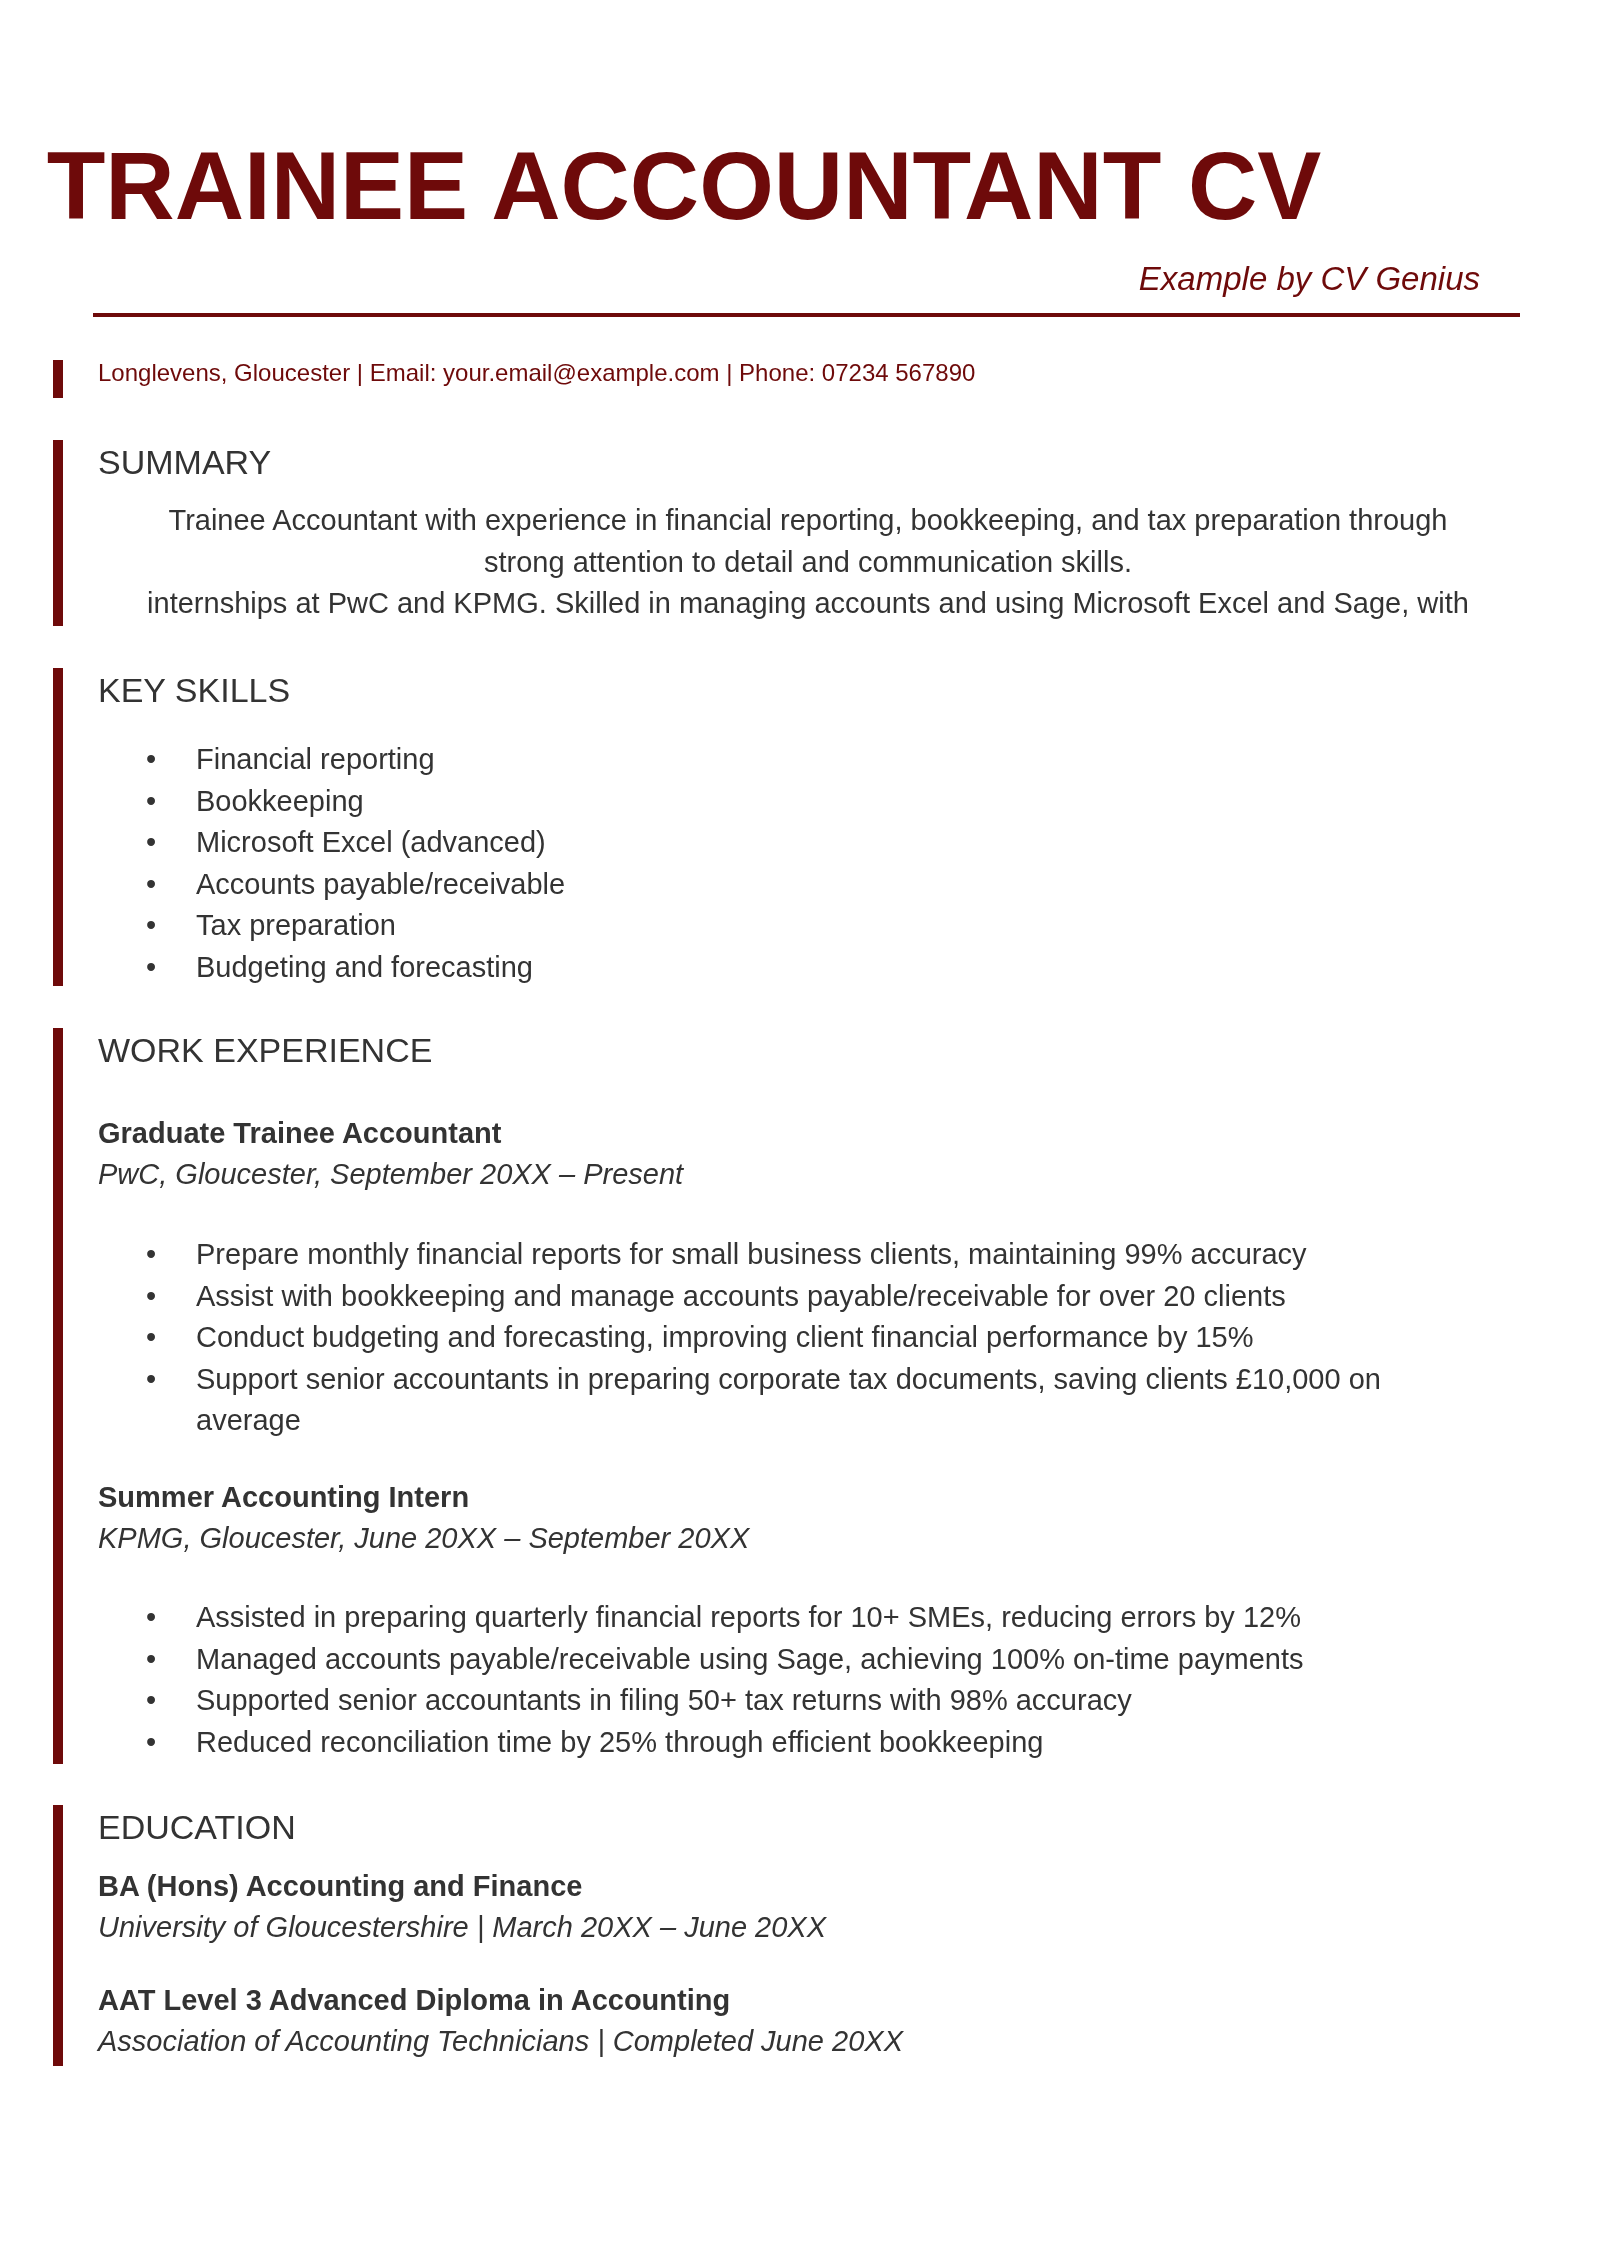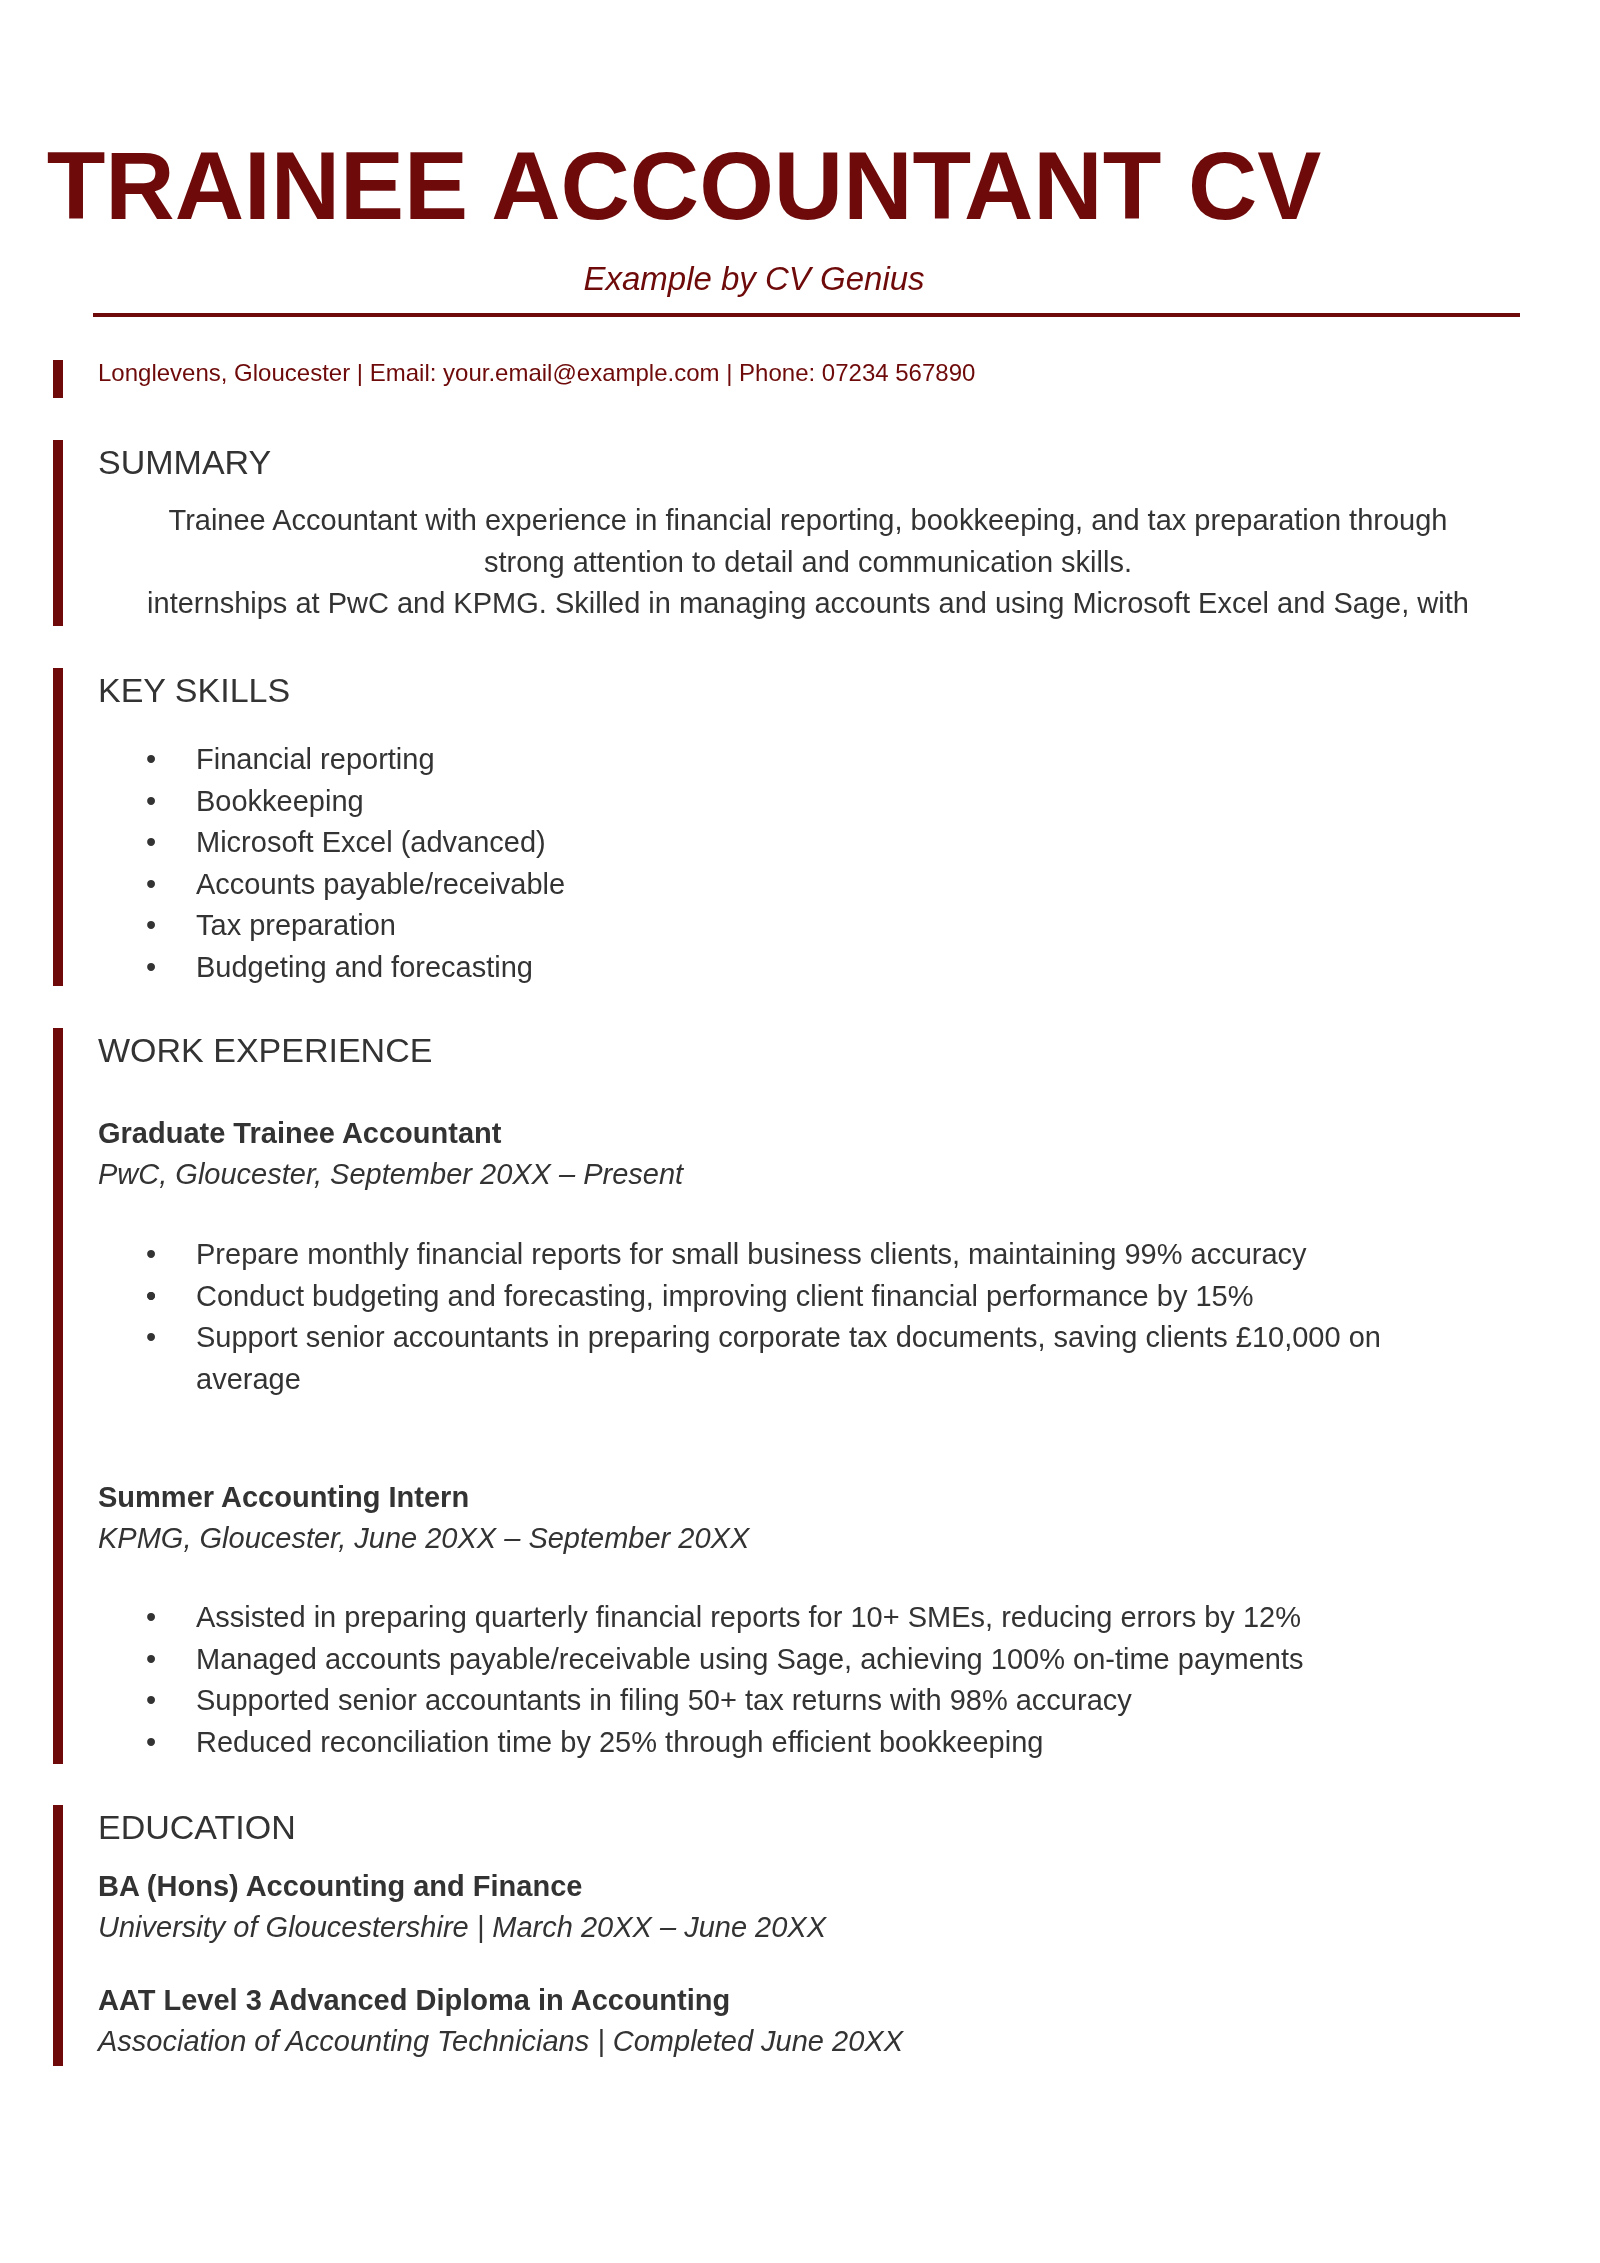--- a/index.html
+++ b/index.html
@@ -1,20 +1,20 @@
 <!DOCTYPE html>
 <html><head>
   <meta charset="utf-8">
   <style>
     html, body { margin: 0; padding: 0; background: #ffffff; }
     body { width: 1600px; height: 2263px; position: relative; overflow: hidden;
            font-family: "Liberation Sans", sans-serif; color: #333333; }
     .title { position: absolute; left: 0; width: 1368px; top: 138px; text-align: center;
              font-size: 96px; font-weight: bold; color: #6e0a0a; letter-spacing: 0px; line-height: 1; margin: 0; }
-    .subtitle { position: absolute; left: 18px; width: 1472px; top: 260px; text-align: center;
+    .subtitle { position: absolute; left: 8px; width: 1472px; top: 260px; text-align: right;
                 font-size: 33px; font-style: italic; color: #6e0a0a; margin: 0; }
     .rule { position: absolute; left: 93px; width: 1427px; top: 313px; height: 4px; background: #6e0a0a; }
     .bar { position: absolute; left: 53px; width: 10px; background: #6e0a0a; }
     .contact { position: absolute; left: 98px; top: 359px; font-size: 24px; color: #6e0a0a; white-space: nowrap; }
     .h2 { position: absolute; left: 98px; font-size: 34px; font-weight: normal; color: #333333; margin: 0; white-space: nowrap; }
     .para { position: absolute; left: 98px; width: 1420px; font-size: 29px; line-height: 41.5px; color: #333333; margin: 0; text-align: center; }
     .list { position: absolute; left: 98px; width: 1420px; margin: 0; padding: 0; list-style: none; font-size: 29px; color: #333333; }
     .list li { position: relative; padding-left: 98px; line-height: 41.5px; }
     .list li .dot { position: absolute; left: 48px; top: 0; }
     .job-title { position: absolute; left: 98px; font-size: 29px; font-weight: bold; color: #333333; white-space: nowrap; }
@@ -49,21 +49,21 @@
   <li><span class="dot">•</span><span>Budgeting and forecasting</span></li>
 </ul>
 
 <div class="bar" style="top:1028px;height:736px;"></div>
 <h2 class="h2" style="top:1031px;">WORK EXPERIENCE</h2>
 
 <div class="job-title" style="top:1117px;">Graduate Trainee Accountant</div>
 <div class="job-meta" style="top:1158px;">PwC, Gloucester, September 20XX – Present</div>
 <ul class="list" style="top:1234px;">
   <li><span class="dot">•</span><span>Prepare monthly financial reports for small business clients, maintaining 99% accuracy</span></li>
-  <li><span class="dot">•</span></li>
+  <li><span class="dot">•</span><span>Assist with bookkeeping and manage accounts payable/receivable for over 20 clients</span></li>
   <li><span class="dot">•</span><span>Conduct budgeting and forecasting, improving client financial performance by 15%</span></li>
   <li style="padding-right:90px;"><span class="dot">•</span><span>Support senior accountants in preparing corporate tax documents, saving clients £10,000 on average</span></li>
 </ul>
 
 <div class="job-title" style="top:1481px;">Summer Accounting Intern</div>
 <div class="job-meta" style="top:1522px;">KPMG, Gloucester, June 20XX – September 20XX</div>
 <ul class="list" style="top:1597px;">
   <li><span class="dot">•</span><span>Assisted in preparing quarterly financial reports for 10+ SMEs, reducing errors by 12%</span></li>
   <li><span class="dot">•</span><span>Managed accounts payable/receivable using Sage, achieving 100% on-time payments</span></li>
   <li><span class="dot">•</span><span>Supported senior accountants in filing 50+ tax returns with 98% accuracy</span></li>

